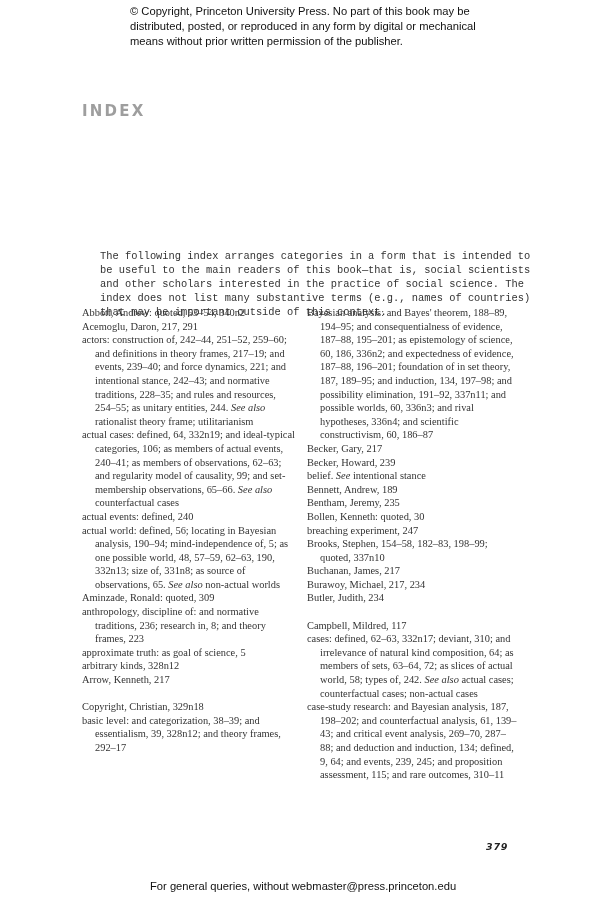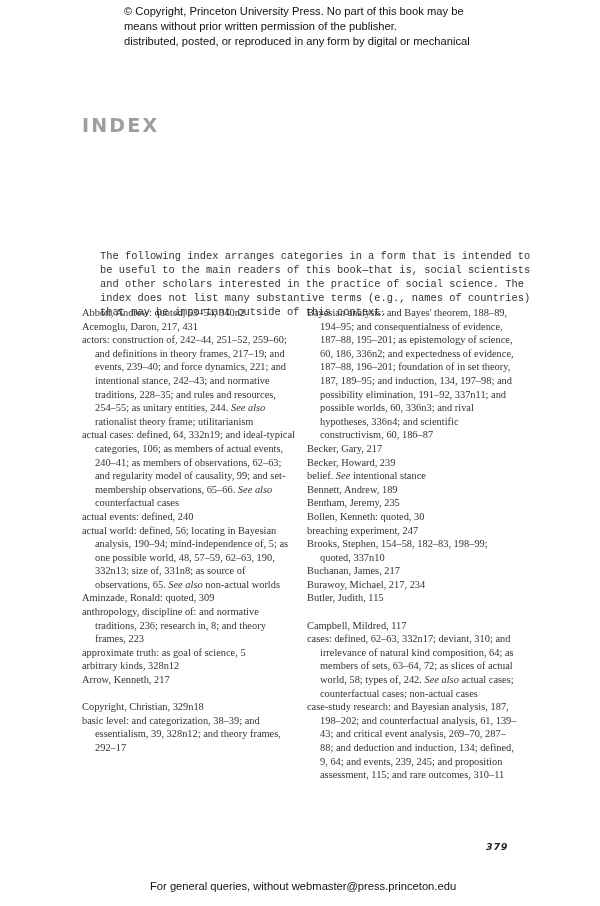--- a/index.html
+++ b/index.html
@@ -9,35 +9,35 @@
   }
   body {
     width: 600px;
     height: 906px;
     position: relative;
     overflow: hidden;
     color: #2a2a2a;
   }
   .copyright {
     position: absolute;
-    left: 124px;
+    left: 130px;
     top: 4px;
     width: 360px;
     font-family: "Liberation Sans", sans-serif;
     font-size: 11.2px;
     line-height: 15px;
     color: #111;
   }
   .index-title {
     position: absolute;
     left: 82px;
-    top: 114px;
+    top: 102px;
     font-family: "DejaVu Sans", sans-serif;
     font-weight: bold;
-    font-size: 19px;
+    font-size: 15px;
     letter-spacing: 2.2px;
     color: #9e9e9e;
   }
   .intro {
     position: absolute;
     left: 100px;
     top: 239px;
     width: 440px;
     font-family: Liberation Mono, monospace;
     font-size: 10.4px;
@@ -80,31 +80,31 @@
     font-family: "Liberation Sans", sans-serif;
     font-size: 11.2px;
     color: #111;
   }
 </style>
 </head>
 <body>
 
 <div class="copyright">
   <div>© Copyright, Princeton University Press. No part of this book may be</div>
+  <div>distributed, posted, or reproduced in any form by digital or mechanical</div>
   <div>means without prior written permission of the publisher.</div>
-  <div>distributed, posted, or reproduced in any form by digital or mechanical</div>
 </div>
 
 <div class="index-title">INDEX</div>
 
 <p class="intro">The following index arranges categories in a form that is intended to be useful to the main readers of this book—that is, social scientists and other scholars interested in the practice of social science. The index does not list many substantive terms (e.g., names of countries) that may be important outside of this context.</p>
 
 <div class="col left">
     <p class="entry">Abbott, Andrew: quoted, 53–54, 340n2</p>
-    <p class="entry">Acemoglu, Daron, 217, 431</p>
+    <p class="entry">Acemoglu, Daron, 217, 291</p>
     <p class="entry">actors: construction of, 242–44, 251–52, 259–60; and definitions in theory frames, 217–19; and events, 239–40; and force dynamics, 221; and intentional stance, 242–43; and normative traditions, 228–35; and rules and resources, 254–55; as unitary entities, 244. <i>See also</i> rationalist theory frame; utilitarianism</p>
     <p class="entry">actual cases: defined, 64, 332n19; and ideal-typical categories, 106; as members of actual events, 240–41; as members of observations, 62–63; and regularity model of causality, 99; and set-membership observations, 65–66. <i>See also</i> counterfactual cases</p>
     <p class="entry">actual events: defined, 240</p>
     <p class="entry">actual world: defined, 56; locating in Bayesian analysis, 190–94; mind-independence of, 5; as one possible world, 48, 57–59, 62–63, 190, 332n13; size of, 331n8; as source of observations, 65. <i>See also</i> non-actual worlds</p>
     <p class="entry">Aminzade, Ronald: quoted, 309</p>
     <p class="entry">anthropology, discipline of: and normative traditions, 236; research in, 8; and theory frames, 223</p>
     <p class="entry">approximate truth: as goal of science, 5</p>
     <p class="entry">arbitrary kinds, 328n12</p>
     <p class="entry">Arrow, Kenneth, 217</p>
     <div class="gap"></div>
@@ -116,21 +116,21 @@
     <p class="entry">Becker, Gary, 217</p>
     <p class="entry">Becker, Howard, 239</p>
     <p class="entry">belief. <i>See</i> intentional stance</p>
     <p class="entry">Bennett, Andrew, 189</p>
     <p class="entry">Bentham, Jeremy, 235</p>
     <p class="entry">Bollen, Kenneth: quoted, 30</p>
     <p class="entry">breaching experiment, 247</p>
     <p class="entry">Brooks, Stephen, 154–58, 182–83, 198–99; quoted, 337n10</p>
     <p class="entry">Buchanan, James, 217</p>
     <p class="entry">Burawoy, Michael, 217, 234</p>
-    <p class="entry">Butler, Judith, 115</p>
+    <p class="entry">Butler, Judith, 234</p>
     <div class="gap"></div>
     <p class="entry">Campbell, Mildred, 117</p>
     <p class="entry">cases: defined, 62–63, 332n17; deviant, 310; and irrelevance of natural kind composition, 64; as members of sets, 63–64, 72; as slices of actual world, 58; types of, 242. <i>See also</i> actual cases; counterfactual cases; non-actual cases</p>
     <p class="entry">case-study research: and Bayesian analysis, 187, 198–202; and counterfactual analysis, 61, 139–43; and critical event analysis, 269–70, 287–88; and deduction and induction, 134; defined, 9, 64; and events, 239, 245; and proposition assessment, 115; and rare outcomes, 310–11</p>
   </div>
 
 <div class="page-number">379</div>
 
 <div class="footer">For general queries, without webmaster@press.princeton.edu</div>
 

